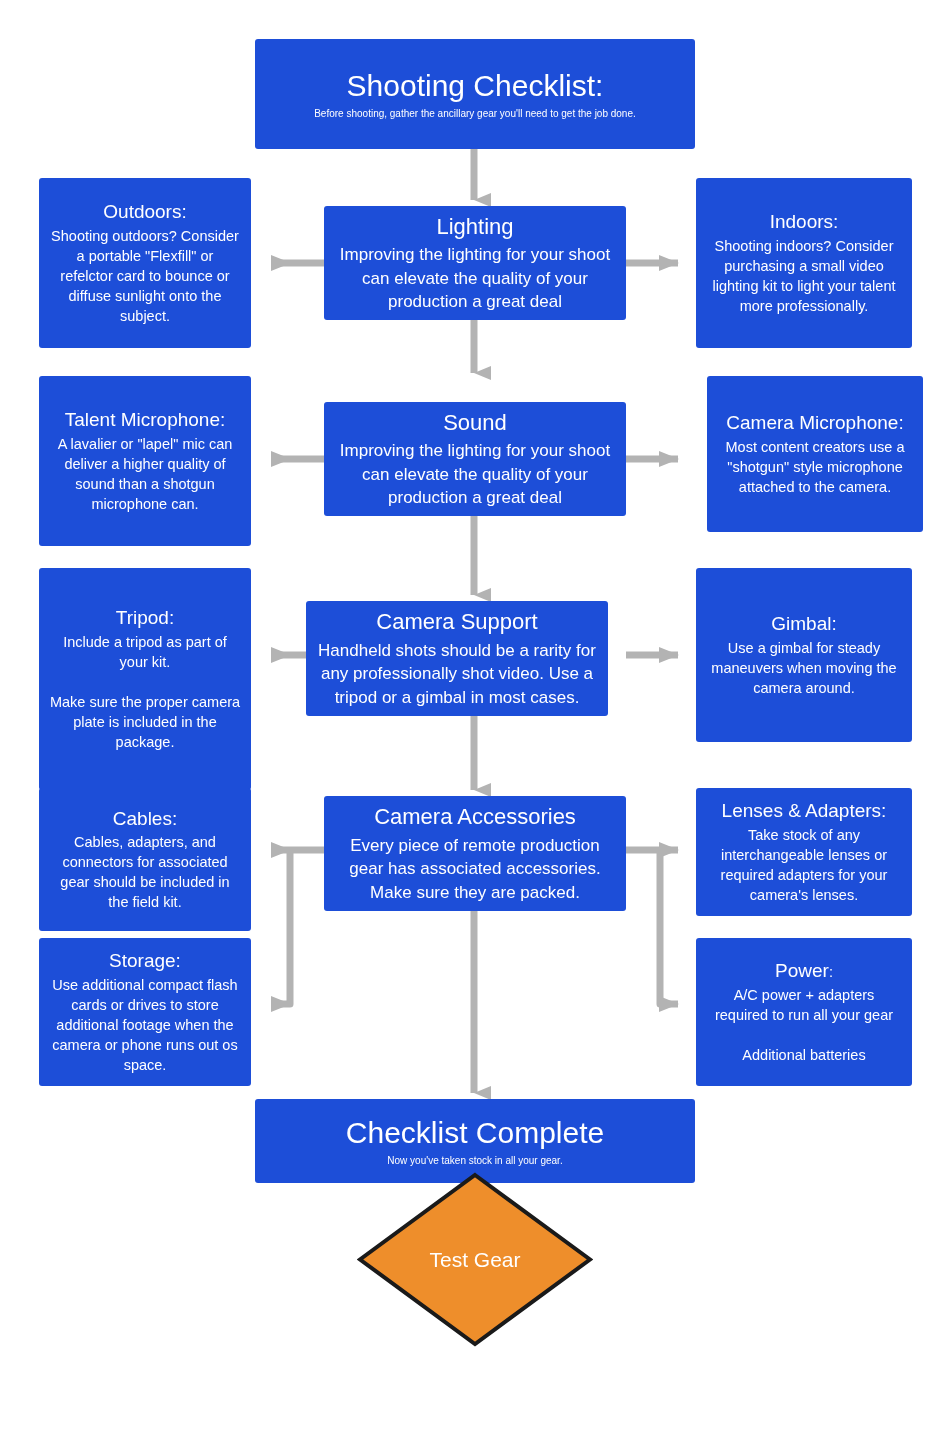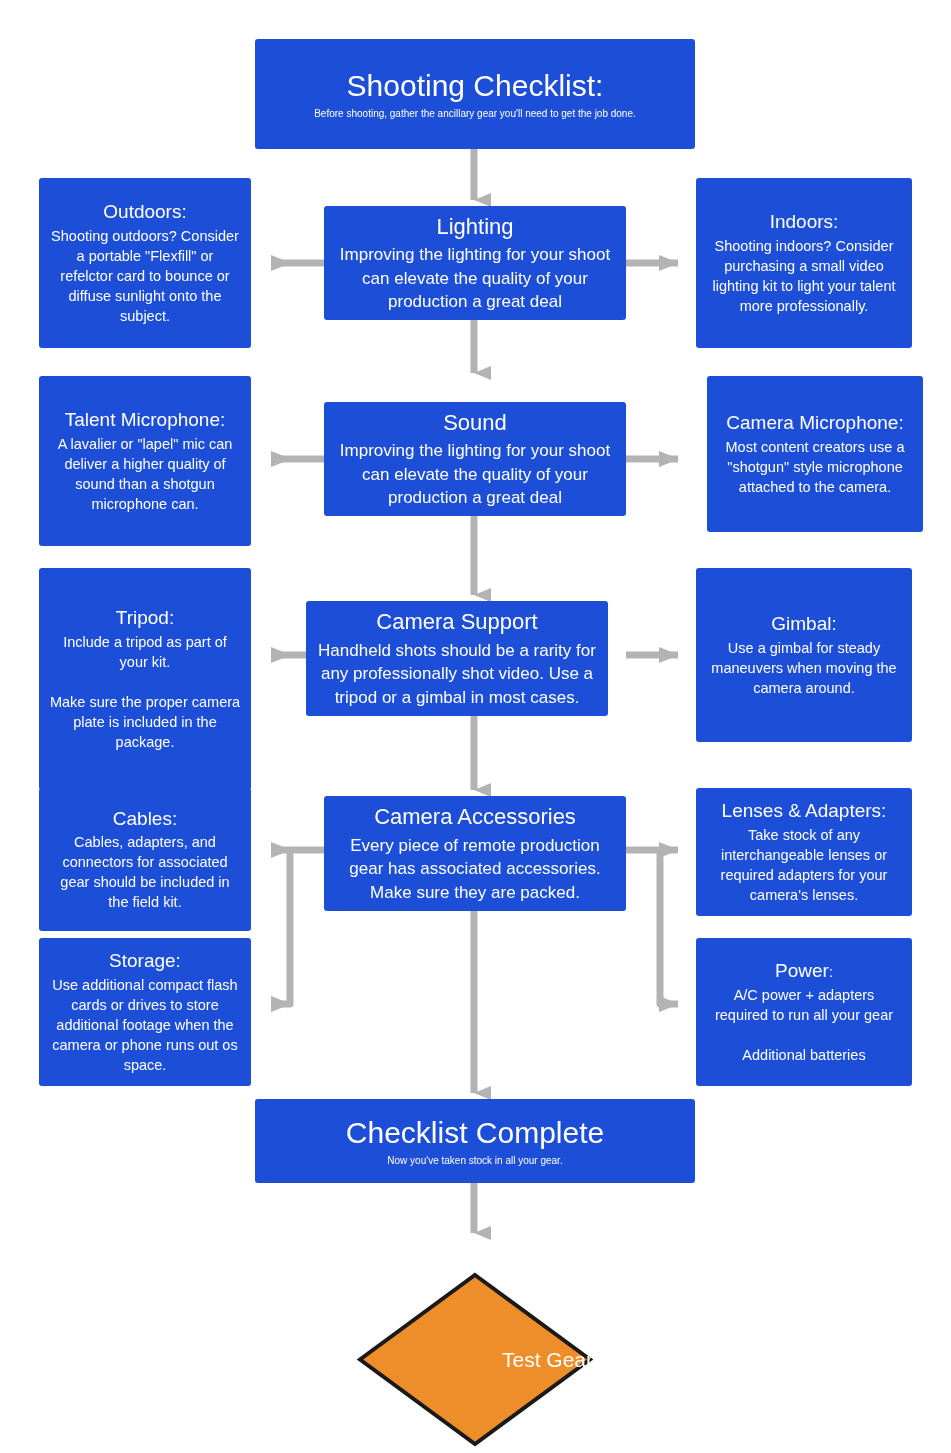--- a/index.html
+++ b/index.html
@@ -223,20 +223,20 @@
   <div class="node" style="left:39px; top:938px; width:212px; height:148px;">
     <div class="title">Storage:</div>
     <div class="body">Use additional compact flash cards or drives to store additional footage when the camera or phone runs out os space.</div>
   </div>
 
   <div class="node" style="left:255px; top:1099px; width:440px; height:84px;">
     <div class="title big">Checklist Complete</div>
     <div class="body lead">Now you've taken stock in all your gear.</div>
   </div>
 
-  <div class="diamond" style="left:357px; top:1272px; width:236px; height:175px;justify-content:flex-end;">
+  <div class="diamond" style="left:357px; top:1172px; width:236px; height:175px;">
     <svg width="236" height="175" viewBox="0 0 236 175" xmlns="http://www.w3.org/2000/svg">
       <polygon points="118,3 233,87.5 118,172 3,87.5" fill="#ee8e2b" stroke="#1a1a1a" stroke-width="4" stroke-linejoin="miter"></polygon>
     </svg>
     <span class="dlabel">Test Gear</span>
   </div>
 
 </div>
 
 </body></html>

